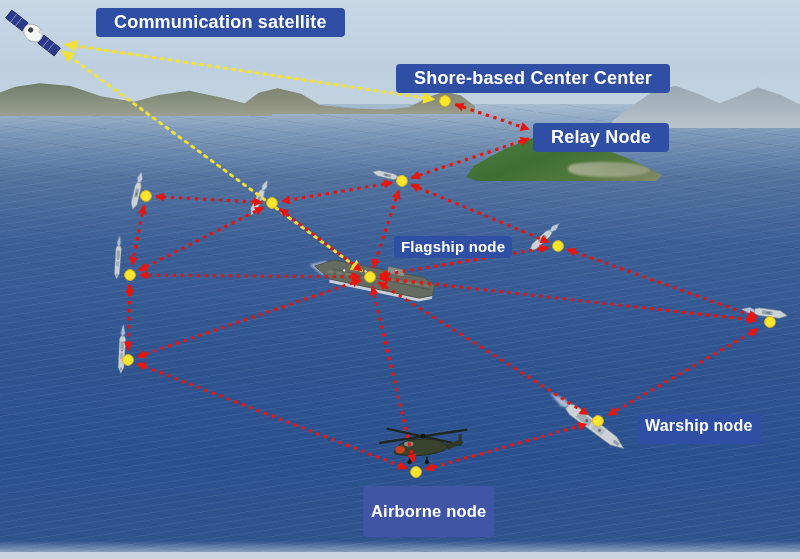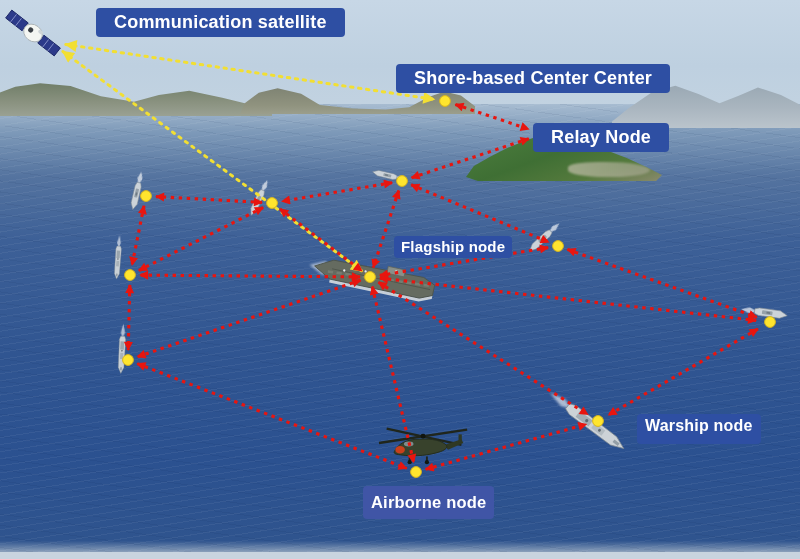--- a/index.html
+++ b/index.html
@@ -42,21 +42,21 @@
   .link-yellow{stroke:var(--link-yellow);stroke-width:3;stroke-dasharray:2.4 5.6;stroke-linecap:round;fill:none;}
   .node-dot{fill:var(--node-fill);stroke:#d9b61c;stroke-width:1;}
   
   .tag{background:var(--label-bg);color:#fff;font-weight:bold;font-size:18px;
     line-height:1;padding:5px 18px 6px;border-radius:4px;letter-spacing:.2px;white-space:nowrap;z-index:30;}
   #tag-satellite{left:96px;top:8px;}
   #tag-shore{left:396px;top:64px;}
   #tag-relay{left:533px;top:99px;margin-top:24px;}
   #tag-flagship{left:394px;top:236px;font-size:15px;padding:3px 7px 4px;}
   #tag-warship{left:637px;top:414px;font-size:16px;padding:4px 8px 10px;text-align:center;}
-  #tag-airborne{left:363px;top:486px;font-size:16.5px;padding:8px 8px;background:#4055a6;}
+  #tag-airborne{left:363px;top:486px;font-size:16.5px;padding:17px 8px;background:#4055a6;}
 </style>
 </head>
 <body>
 
 <div id="stage" style="--label-bg: #2e4fa3; --link-red: #e8150f; --link-yellow: #f2df33; --node-fill: #ffe52e;">
 
   <div class="sky"></div>
   <div class="sea"></div>
   <div class="land-left"></div>
   <div class="land-mid"></div>

